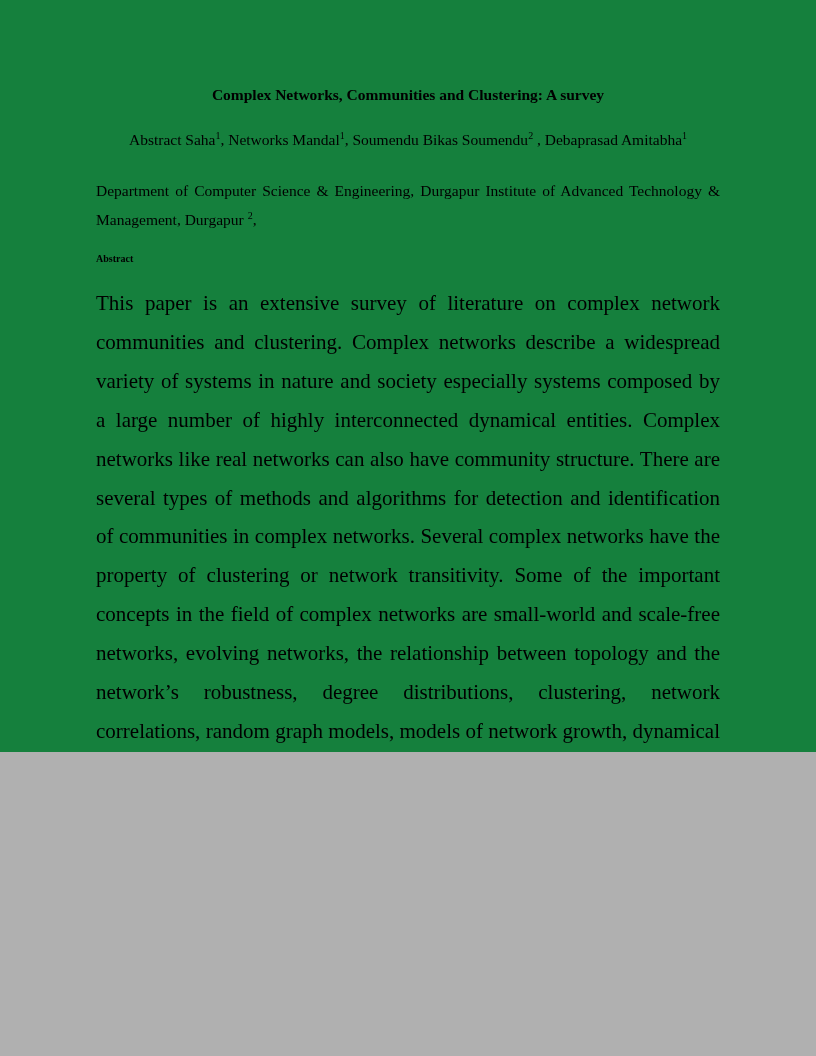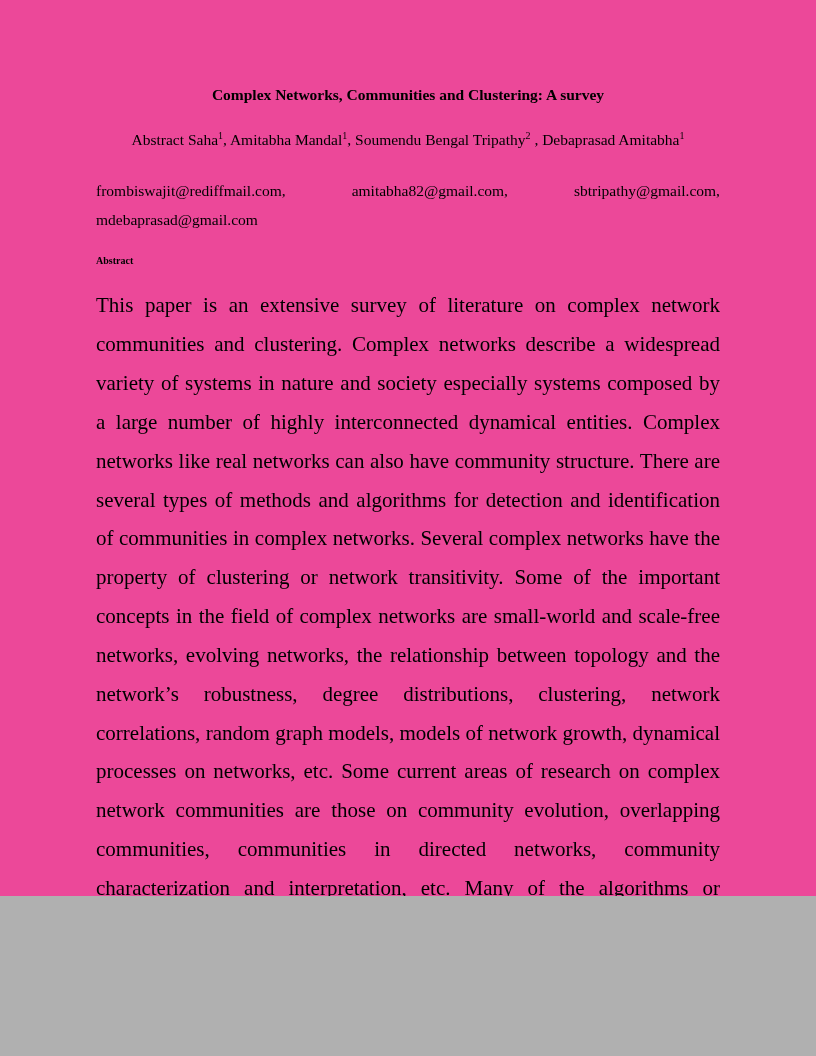--- a/index.html
+++ b/index.html
@@ -2,22 +2,22 @@
 <html><head>
 <meta charset="utf-8">
 <style>
   html, body {
     margin: 0;
     padding: 0;
     background: #b0b0b0;
   }
   .page {
     width: 816px;
-    height: 896px;
-    background: #ec4899;
+    height: 752px;
+    background: #15803d;
     margin: 0 auto;
     position: relative;
     box-sizing: border-box;
     font-family: "Liberation Serif", serif;
     color: #000000;
     overflow: hidden;
   }
   .content {
     position: absolute;
     left: 96px;
@@ -79,34 +79,28 @@
 </style>
 </head>
 <body>
 
 <div class="page">
   <div class="content">
 
     <h1 class="title">Complex Networks, Communities and Clustering: A survey</h1>
 
     <div class="authors">
-      <span>Abstract Saha</span><sup>1</sup><span>, </span><span>Amitabha Mandal</span><sup>1</sup><span>, </span><span>Soumendu Bengal Tripathy</span><sup>2</sup><span> , </span><span>Debaprasad Amitabha</span><sup>1</sup>
+      <span>Abstract Saha</span><sup>1</sup><span>, </span><span>Networks Mandal</span><sup>1</sup><span>, </span><span>Soumendu Bikas Soumendu</span><sup>2</sup><span> , </span><span>Debaprasad Amitabha</span><sup>1</sup>
     </div>
 
 
+    <p class="affil">
+      <span>Department of Computer Science &amp; Engineering, Durgapur Institute of Advanced</span>
+      <span>Technology &amp; Management,  Durgapur </span><sup>2</sup><span>,</span>
+    </p>
 
-    <div class="emails">
-      <span class="row1">
-        <span>frombiswajit@rediffmail.com,</span>
-        <span>amitabha82@gmail.com,</span>
-        <span>sbtripathy@gmail.com,</span>
-      </span>
-      <span class="row2">
-        <span>mdebaprasad@gmail.com</span>
-      </span>
-    </div>
 
     <h2 class="abstract-heading">Abstract</h2>
 
     <p class="abstract-body">This paper is an extensive survey of literature on complex network communities and clustering. Complex networks describe a widespread variety of systems in nature and society especially systems composed by a large number of highly interconnected dynamical entities. Complex networks like real networks can also have community structure. There are several types of methods and algorithms for detection and identification of communities in complex networks. Several complex networks have the property of clustering or network transitivity. Some of the important concepts in the field of complex networks are small-world and scale-free networks, evolving networks, the relationship between topology and the network’s robustness, degree distributions, clustering, network correlations, random graph models, models of network growth, dynamical processes on networks, etc. Some current areas of research on complex network communities are those on community evolution, overlapping communities, communities in directed networks, community characterization and interpretation, etc. Many of the algorithms or methods proposed for network community detection through clustering are   modified versions of or inspired from the concepts of minimum-cut based algorithms, hierarchical connectivity  based algorithms, the original Girvan–Newman algorithm, concepts of modularity maximization, algorithms utilizing metrics from information and coding theory, and clique based algorithms.</p>
 
   </div>
 </div>
 
 </body></html>

